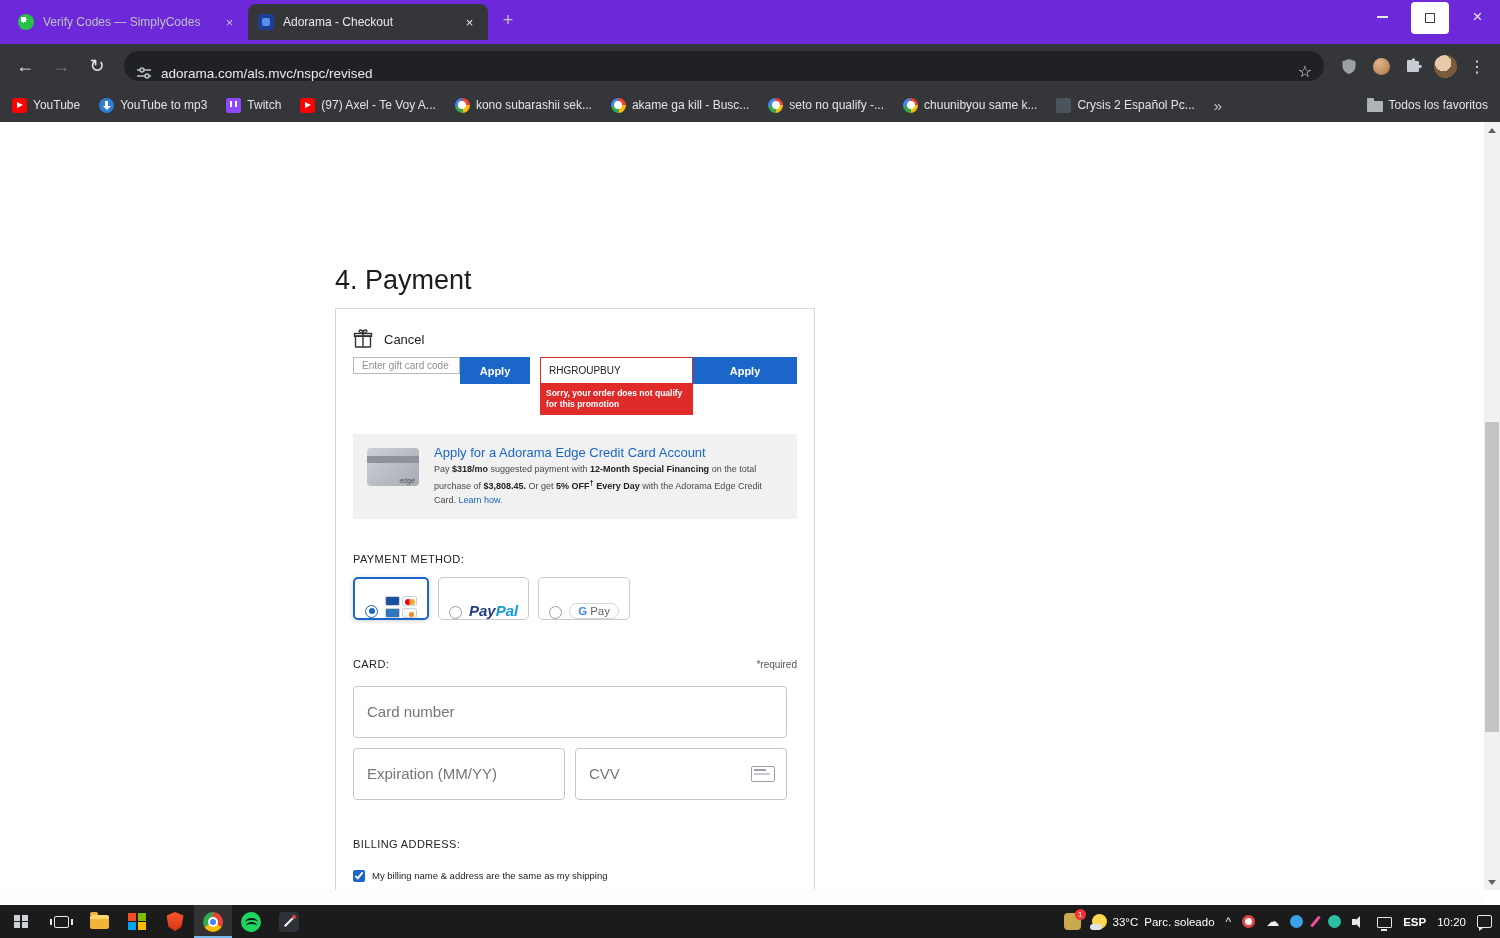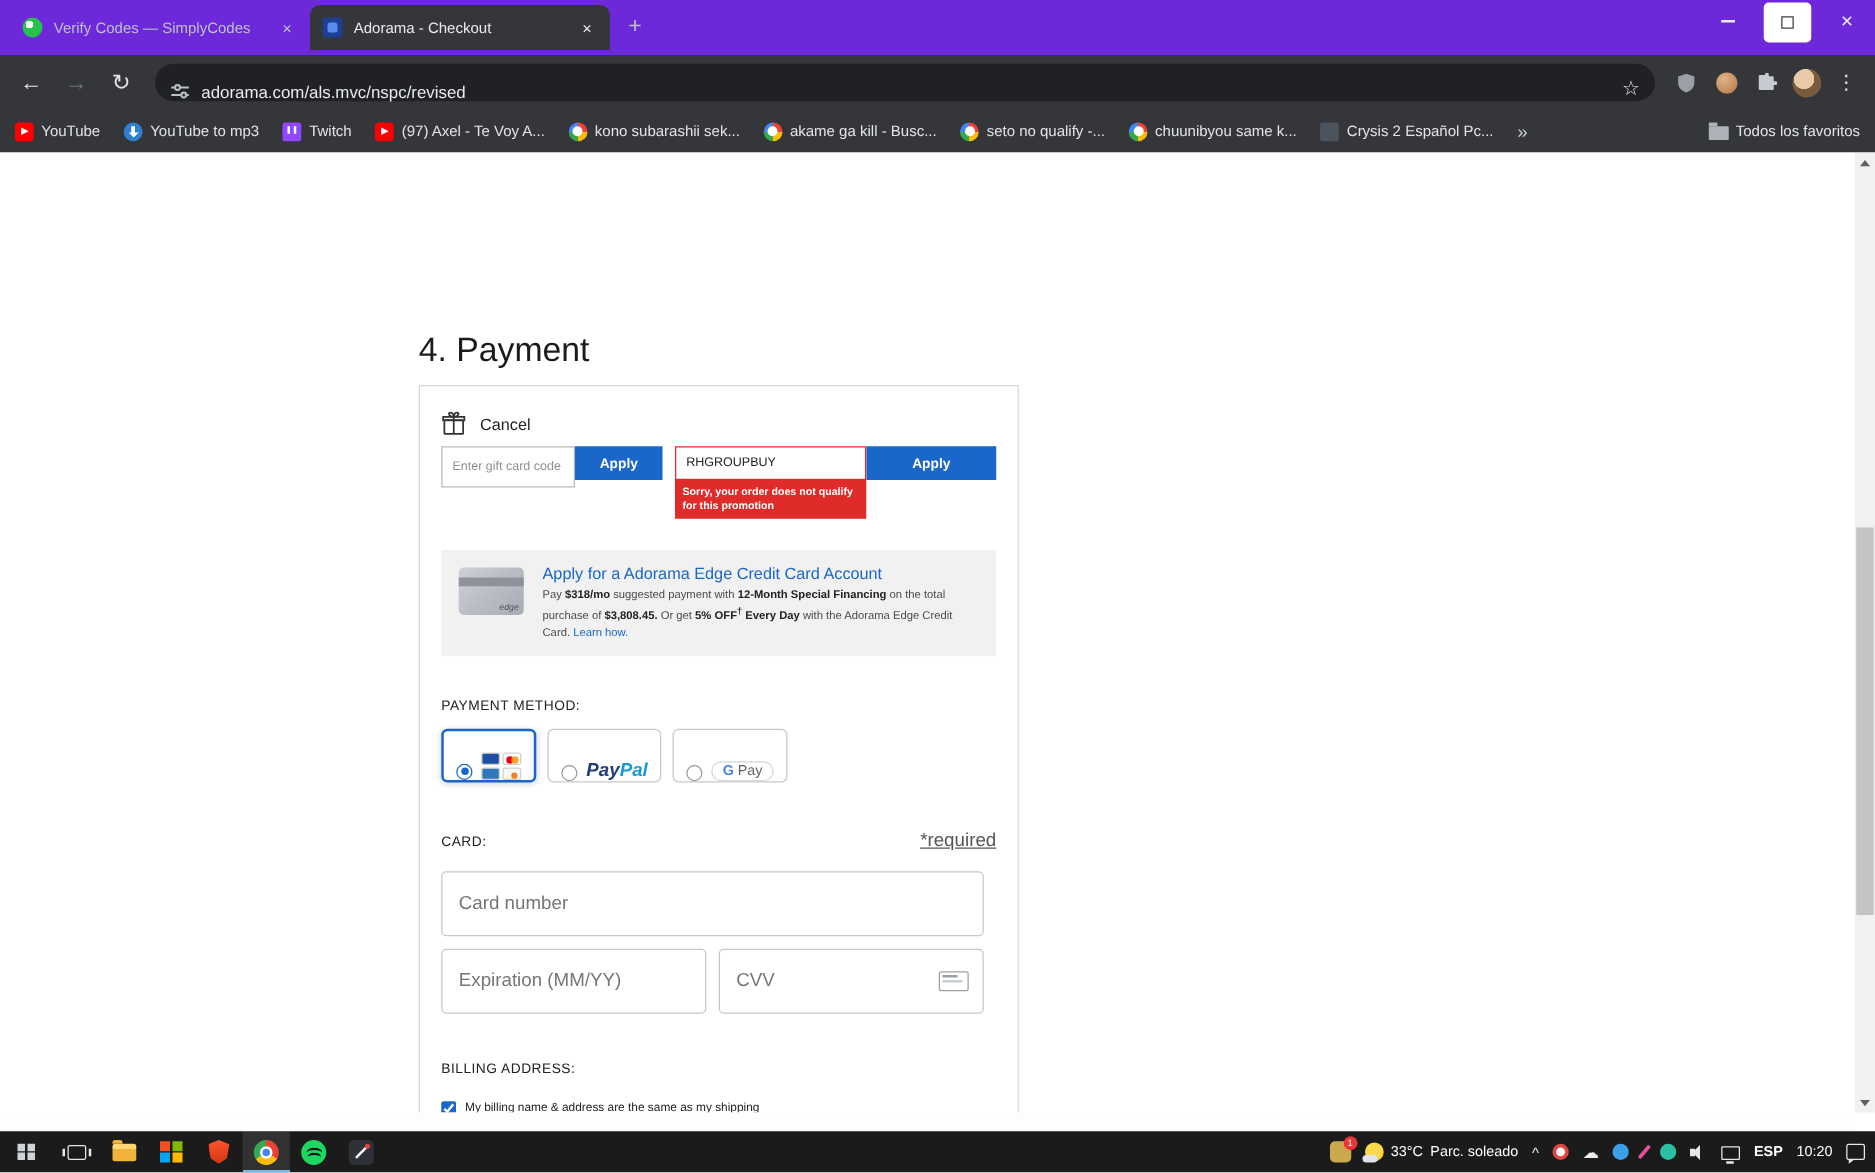--- a/index.html
+++ b/index.html
@@ -78,21 +78,21 @@
   
   .page { position:absolute; top:122px; left:0; width:1484px; height:768px; background:#fff; overflow:hidden; }
   .page-heading { position:absolute; left:335px; top:143px; font-size:27px; color:#1b1b1b; }
 
   .panel {
     position:absolute; left:335px; top:186px; width:480px;
     border:1px solid #d8d8d8; background:#fff; padding:18px 17px 30px;
   }
   .cancel-row { display:flex; align-items:center; gap:11px; margin:2px 0 6px; font-size:13px; color:#222; }
   .codes-row { display:flex; align-items:flex-start; margin-top:8px; }
-  .gift-input { width:107px; height:33px; border:1px solid #b9b9b9; font-size:10px; padding:0 8px; color:#333; font-family:"Liberation Sans", sans-serif; }
+  .gift-input { width:107px; height:17px; border:1px solid #b9b9b9; font-size:10px; padding:0 8px; color:#333; font-family:"Liberation Sans", sans-serif; }
   .gift-input::placeholder { color:#8f8f8f; }
   .btn-apply { height:27px; background:#1a66c9; color:#fff; border:none; font-size:11px; font-weight:bold; font-family:"Liberation Sans", sans-serif; cursor:pointer; }
   .btn-apply.a1 { width:70px; }
   .btn-apply.a2 { width:104px; }
   .promo-wrap { margin-left:10px; position:relative; }
   .promo-input { width:153px; height:27px; border:1px solid #e02b2b; font-size:10px; padding:0 8px; color:#222; font-family:"Liberation Sans", sans-serif; }
   .promo-tooltip {
     position:absolute; left:0; top:27px; width:153px; background:#e02b2b; color:#fff;
     font-size:8.5px; font-weight:bold; line-height:1.35; padding:4px 6px; z-index:5;
   }
@@ -125,21 +125,21 @@
   .mc-disc { background:#f6f6f6; position:relative; }
   .mc-disc::after { content:""; position:absolute; right:2px; top:3px; width:5px; height:5px; border-radius:50%; background:#f6821f; }
   .pp-text { font-style:italic; font-weight:bold; font-size:15px; }
   .pp-pay { color:#253b80; }
   .pp-pal { color:#179bd7; }
   .gpay-pill { border:1px solid #d4d6d9; border-radius:10px; padding:1px 8px; font-size:11.5px; display:flex; gap:3px; align-items:center; }
   .gpay-g { font-weight:bold; color:#4285f4; }
   .gpay-pay { color:#5f6368; }
 
   .card-row { margin-top:38px; display:flex; justify-content:space-between; align-items:baseline; }
-  .required { font-size:15px; color:#555;text-decoration:underline; }
+  .required { font-size:10px; color:#555; }
   .input-big {
     display:block; width:434px; height:52px; border:1px solid #c7c7c7; border-radius:4px;
     font-size:15px; padding:0 13px; color:#444; margin-top:16px; font-family:"Liberation Sans", sans-serif;
   }
   .input-big::placeholder { color:#767676; }
   .exp-row { margin-top:10px; display:flex; gap:10px; }
   .input-half { width:212px; height:52px; border:1px solid #c7c7c7; border-radius:4px; font-size:15px; padding:0 13px; color:#444; font-family:"Liberation Sans", sans-serif; }
   .input-half::placeholder { color:#767676; }
   .cvv-wrap { position:relative; width:212px; }
   .cvv-wrap .input-half { width:212px; }

